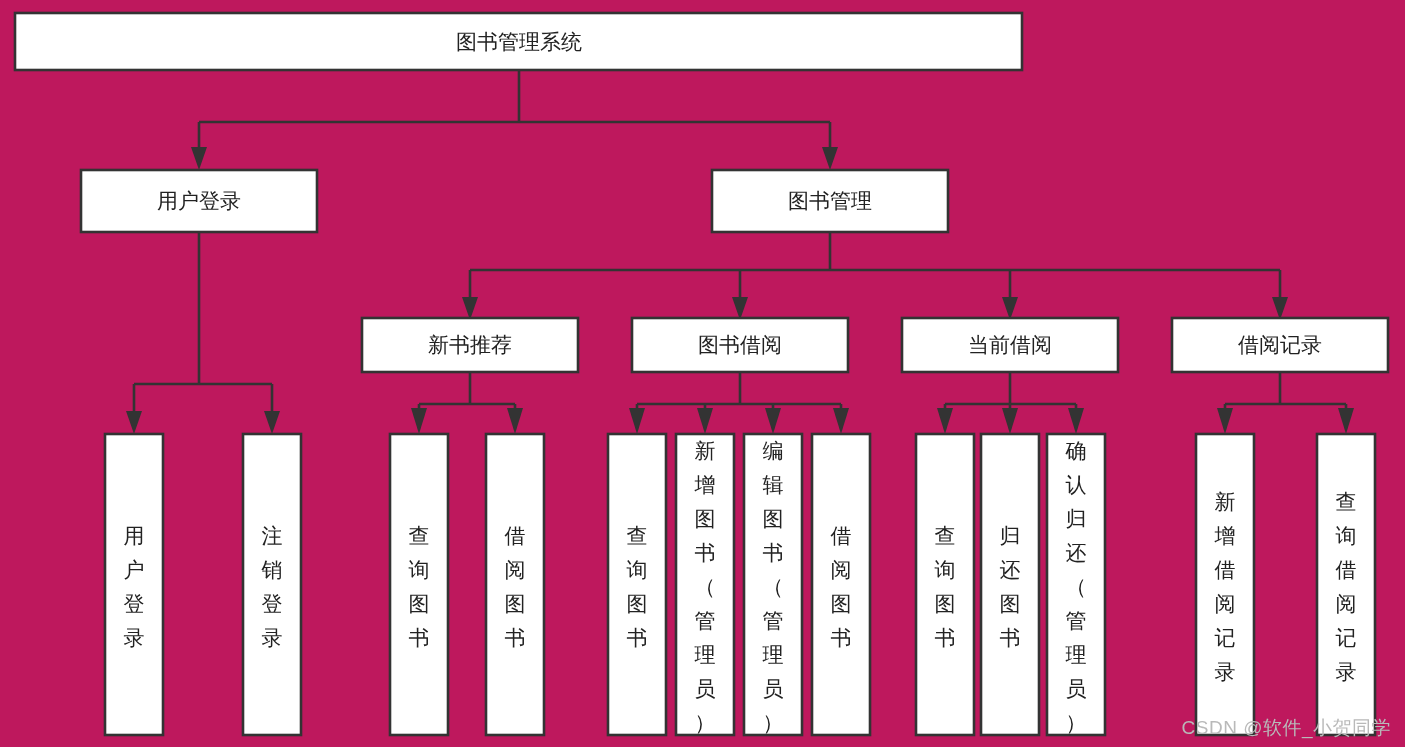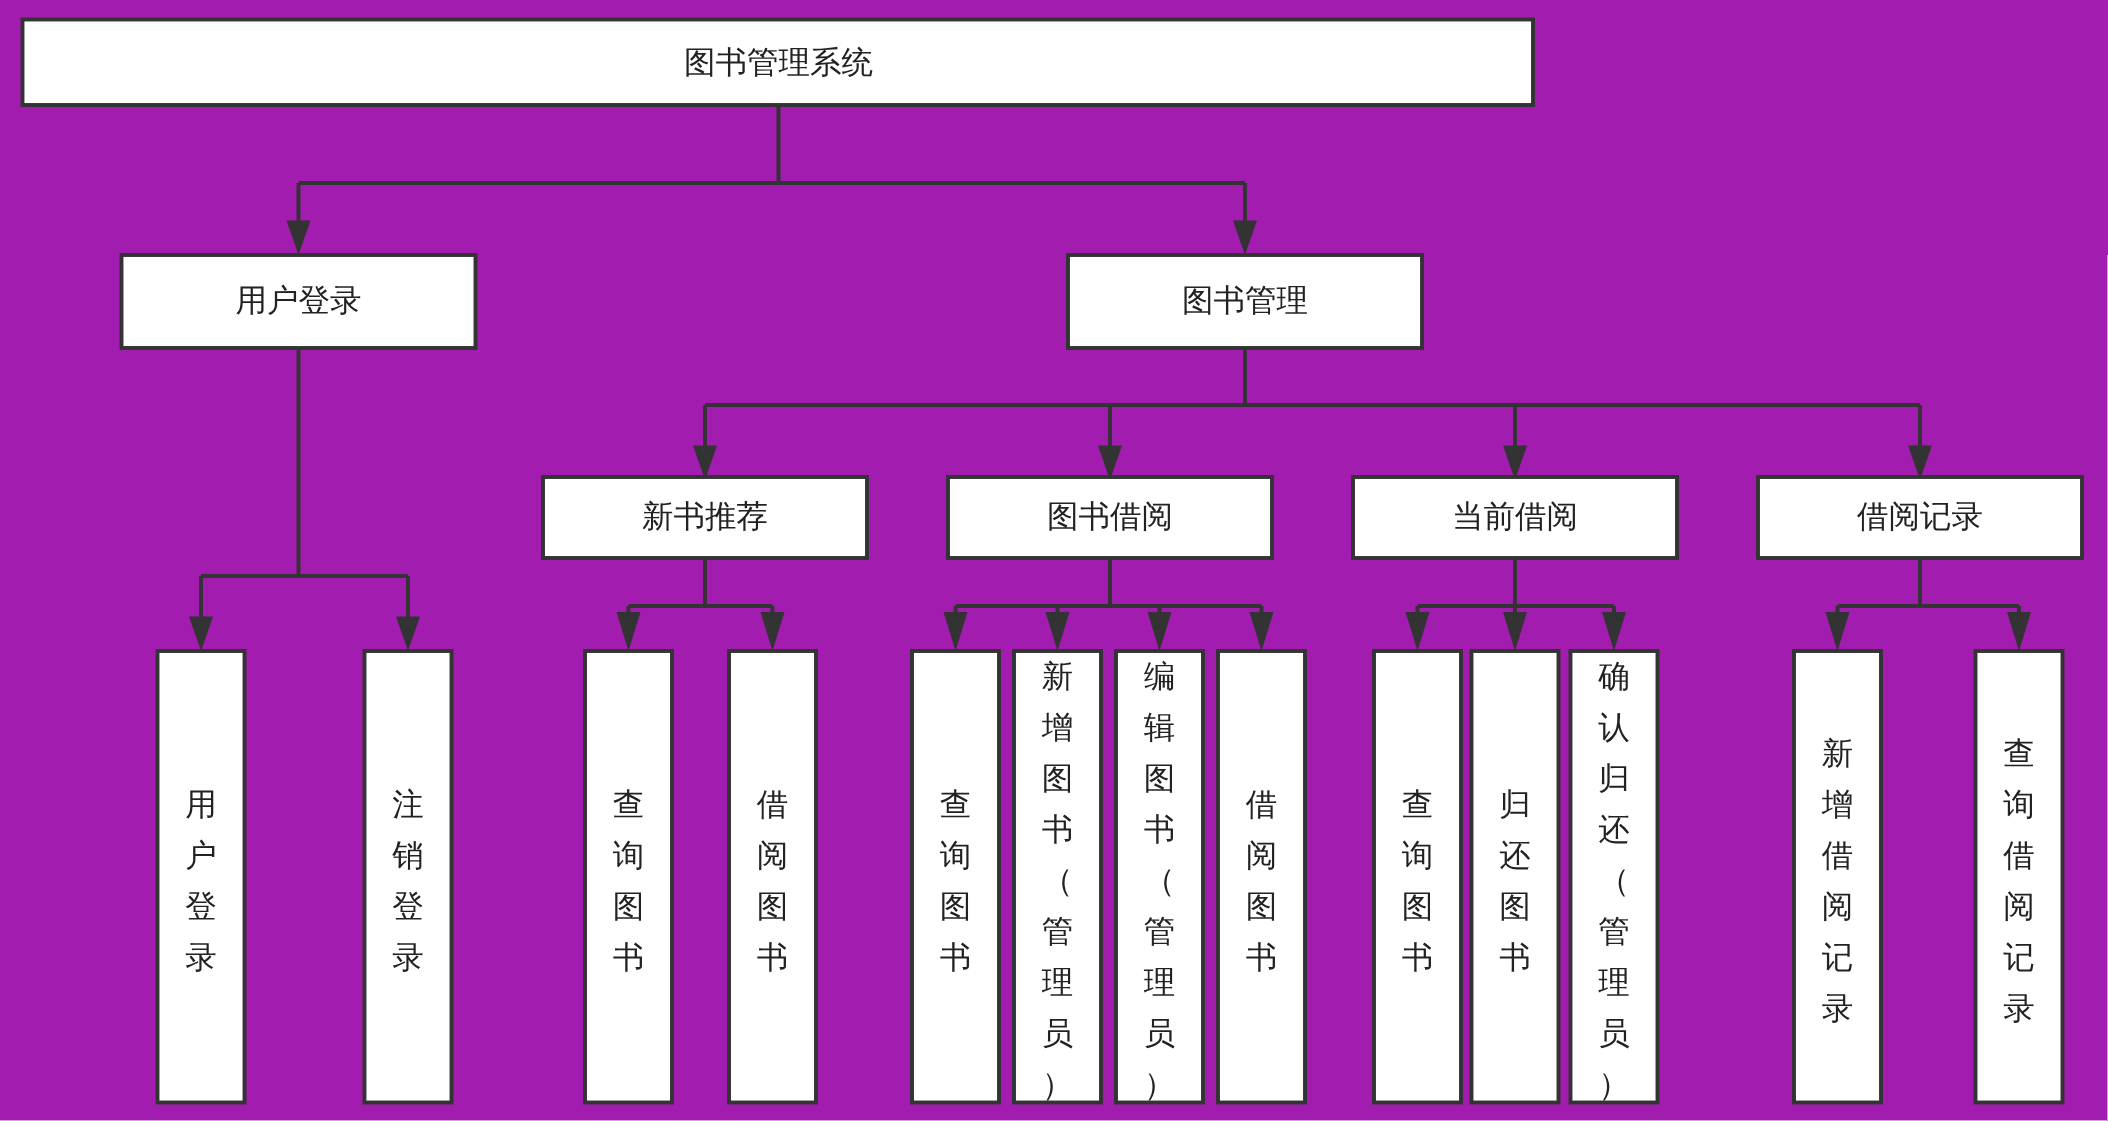--- a/index.html
+++ b/index.html
@@ -10,21 +10,21 @@
   body {
     width: 1405px;
     height: 747px;
     font-family: "Liberation Sans", "DejaVu Sans", sans-serif;
     overflow: hidden;
   }
   #diagram-root {
     position: relative;
     width: 1405px;
     height: 747px;
-    background: #a21caf;
+    background: #be185d;
   }
   svg.flow {
     position: absolute;
     top: 0;
     left: 0;
     width: 1405px;
     height: 747px;
   }
   .node-box {
     fill: #ffffff;
@@ -218,13 +218,14 @@
       <rect class="node-box" x="1196" y="434" width="58" height="301"></rect>
       <text class="label-v" x="1225" y="0"><tspan x="1225" y="509.02">新</tspan><tspan x="1225" y="543.02">增</tspan><tspan x="1225" y="577.02">借</tspan><tspan x="1225" y="611.02">阅</tspan><tspan x="1225" y="645.02">记</tspan><tspan x="1225" y="679.02">录</tspan></text>
     </g>
     <g>
       <rect class="node-box" x="1317" y="434" width="58" height="301"></rect>
       <text class="label-v" x="1346" y="0"><tspan x="1346" y="509.02">查</tspan><tspan x="1346" y="543.02">询</tspan><tspan x="1346" y="577.02">借</tspan><tspan x="1346" y="611.02">阅</tspan><tspan x="1346" y="645.02">记</tspan><tspan x="1346" y="679.02">录</tspan></text>
     </g>
 
   </svg>
 
+  <div class="watermark">CSDN @软件_小贺同学</div>
 </div>
 
 </body></html>

